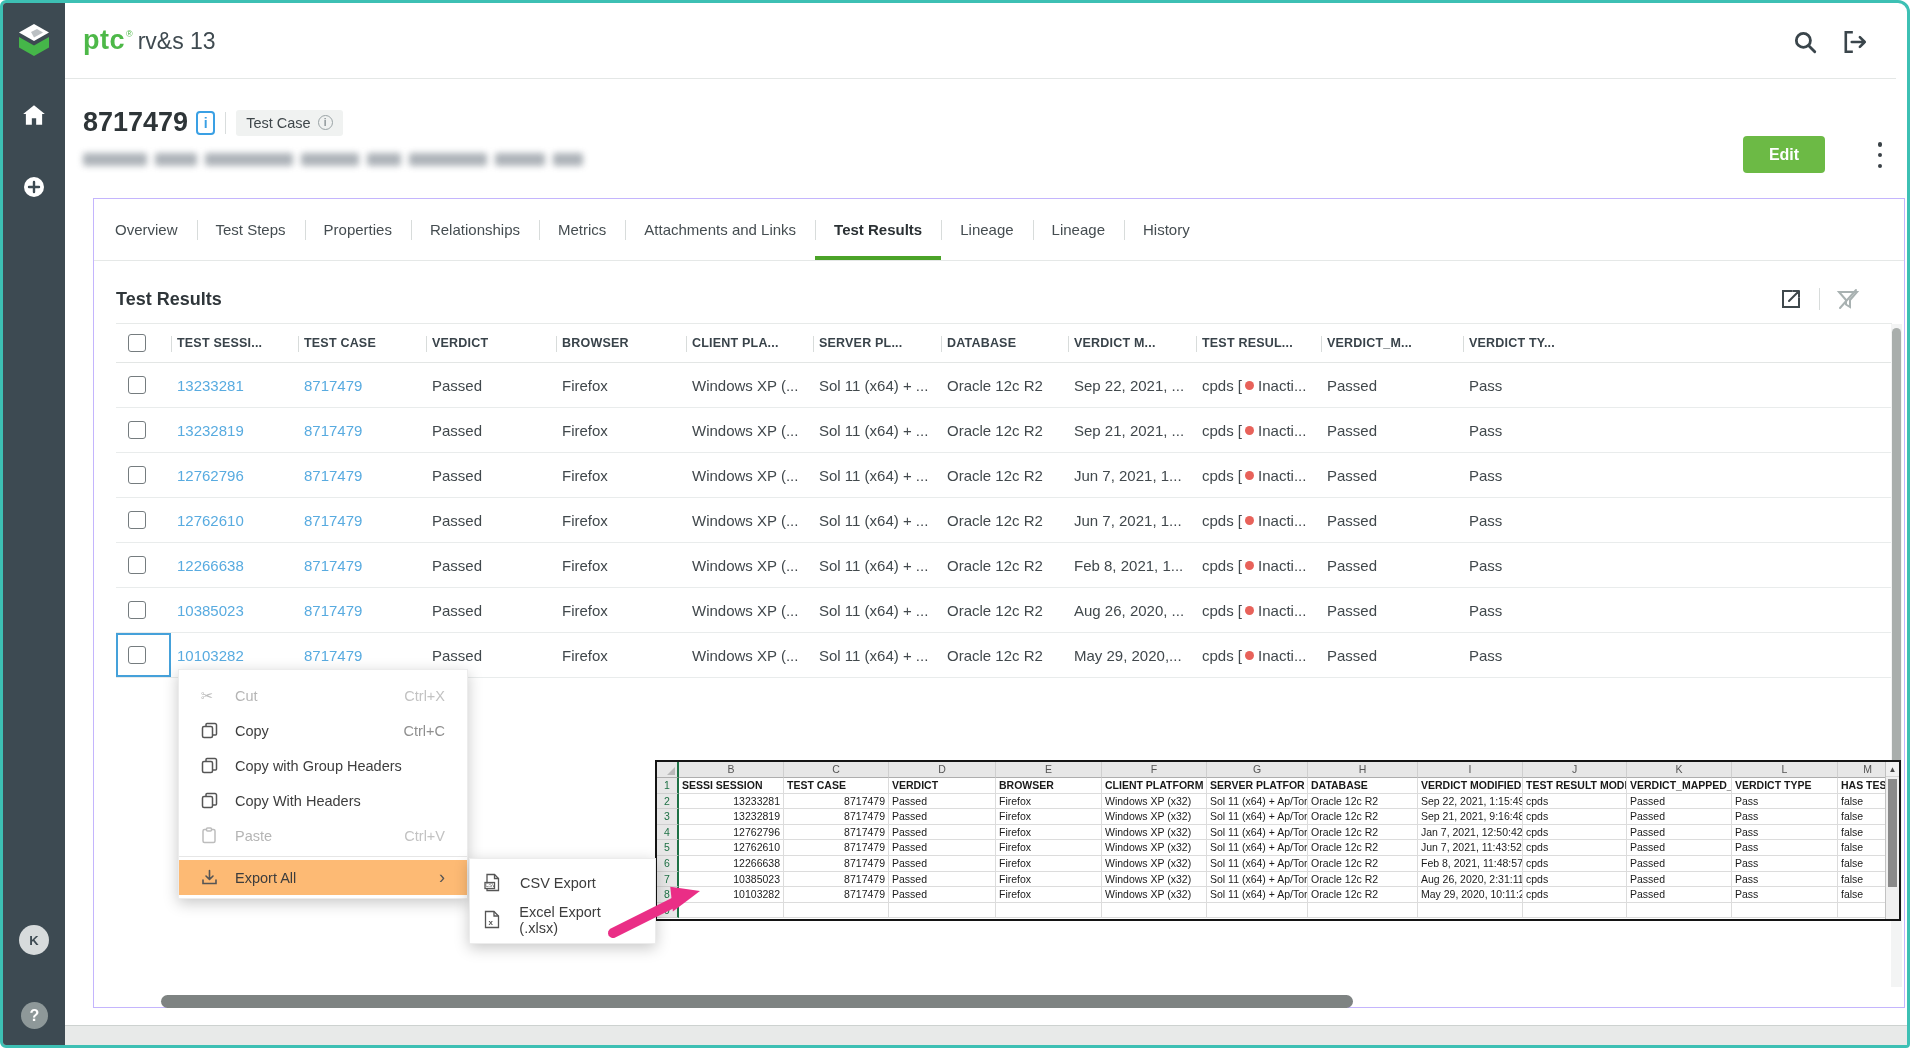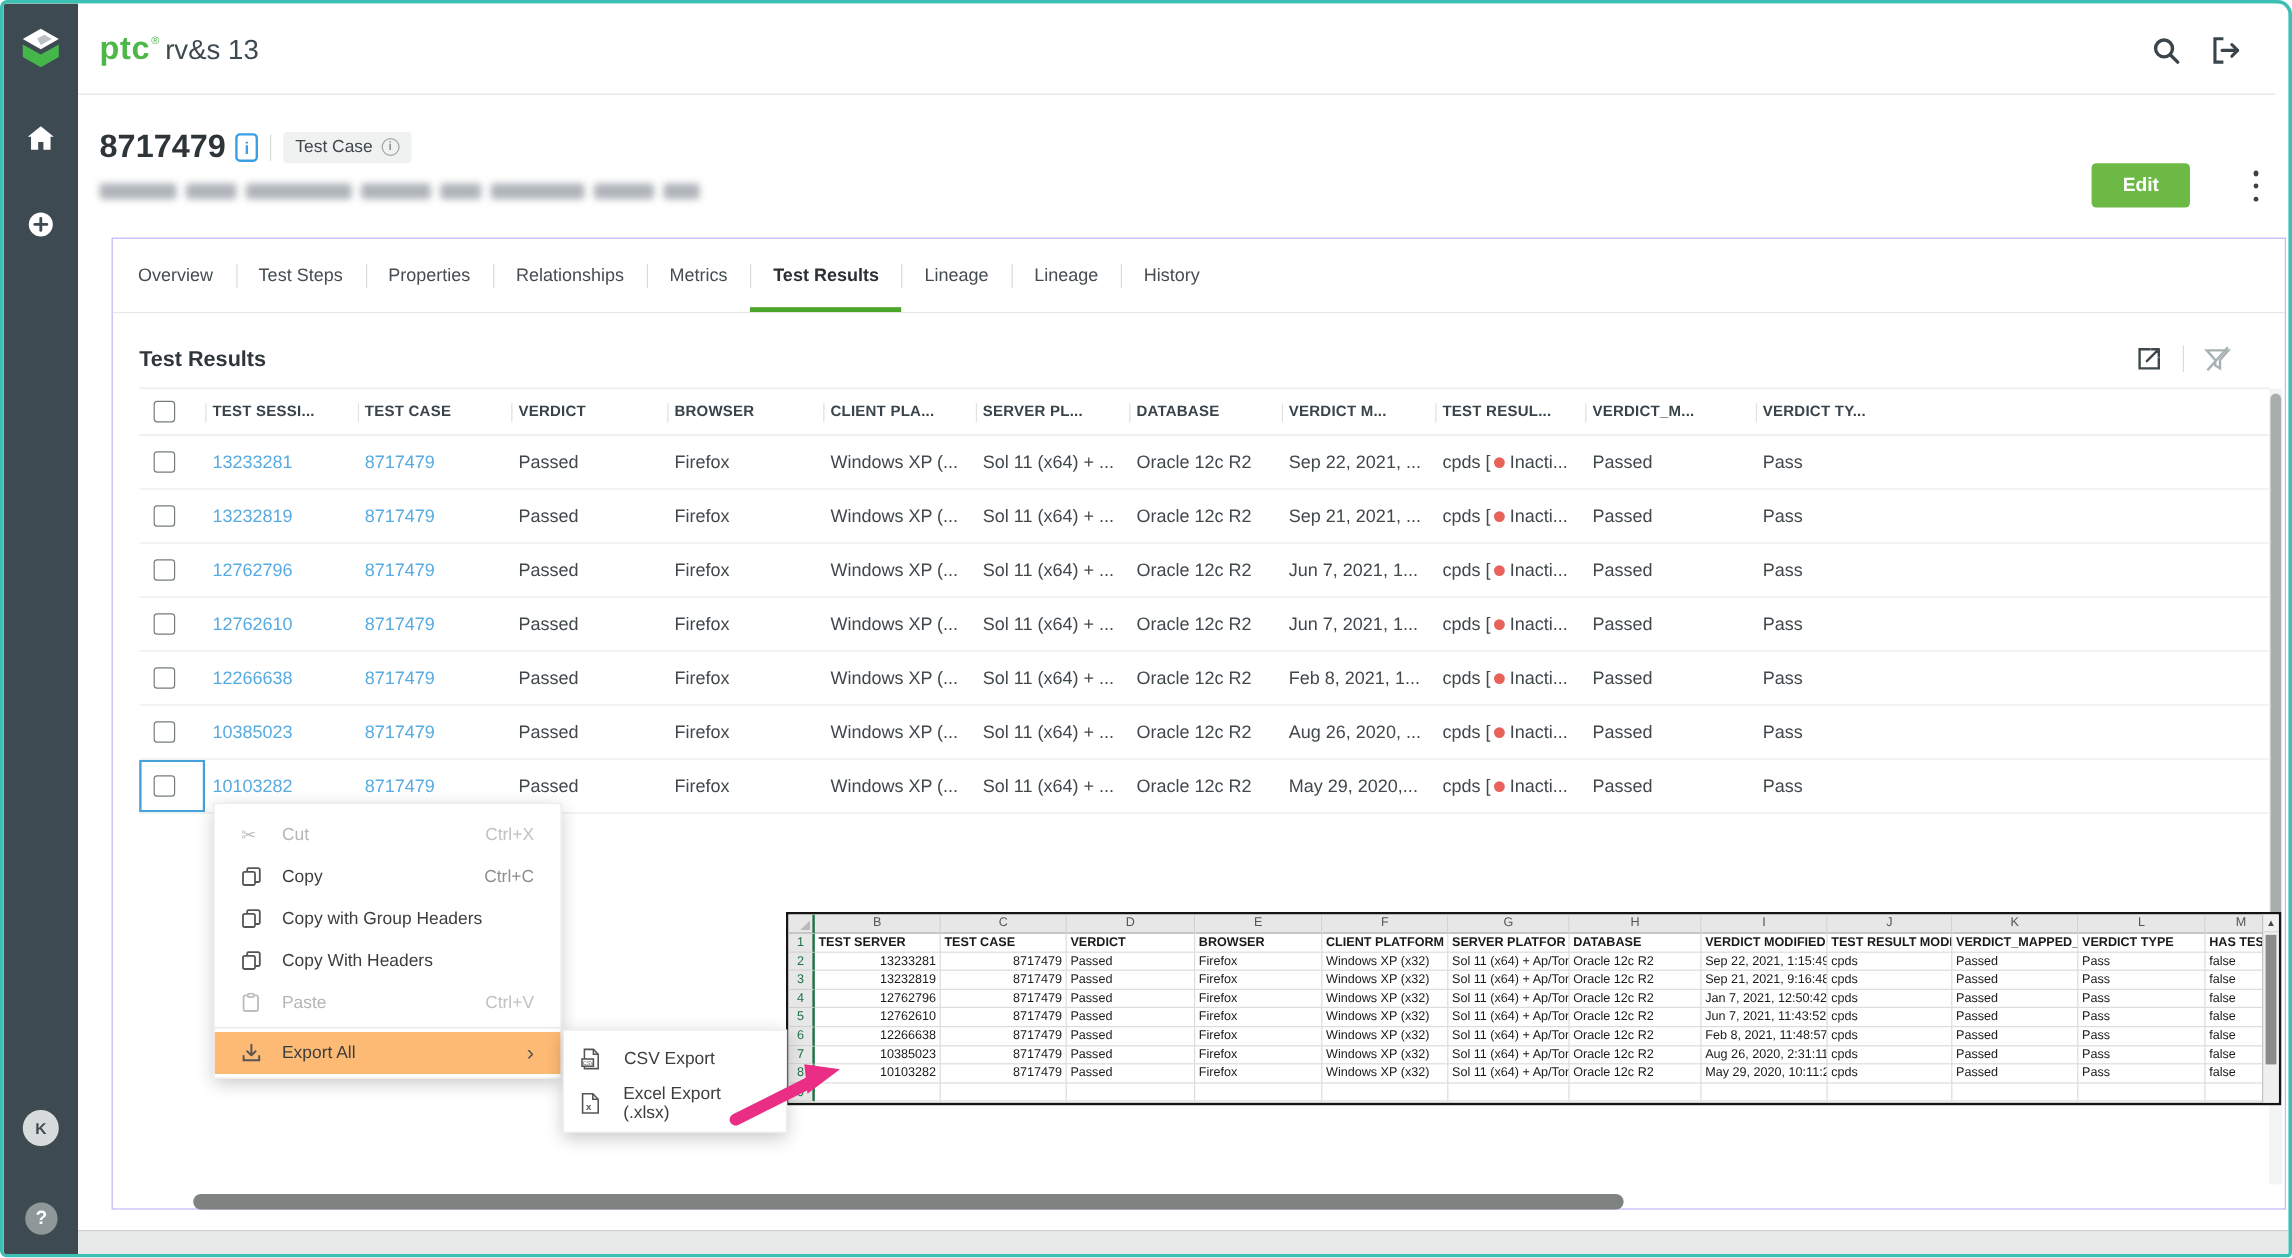--- a/index.html
+++ b/index.html
@@ -188,20 +188,21 @@
     </div>
 
   <section class="card">
 
     <nav class="tabs">
       <span class="tab">Overview</span>
       <span class="tab">Test Steps</span>
       <span class="tab">Properties</span>
       <span class="tab">Relationships</span>
       <span class="tab">Metrics</span>
+      <span class="tab">Attachments and Links</span>
       <span class="tab active">Test Results</span>
       <span class="tab">Lineage</span>
       <span class="tab">Lineage</span>
       <span class="tab">History</span>
     </nav>
 
     <div class="section-head">
       <h2>Test Results</h2>
       <div class="head-icons">
         <span class="hicon">
@@ -503,21 +504,21 @@
         <div class="xl">K</div>
 
         <div class="xl">L</div>
 
         <div class="xl">M</div>
 
     </div>
     <div class="xrow">
       <div class="xn">1</div>
 
-        <div class="xh">TEST SERVER</div>
+        <div class="xh">SESSI SESSION</div>
 
         <div class="xh">TEST CASE</div>
 
         <div class="xh">VERDICT</div>
 
         <div class="xh">BROWSER</div>
 
         <div class="xh">CLIENT PLATFORM</div>
 
         <div class="xh">SERVER PLATFOR</div>

